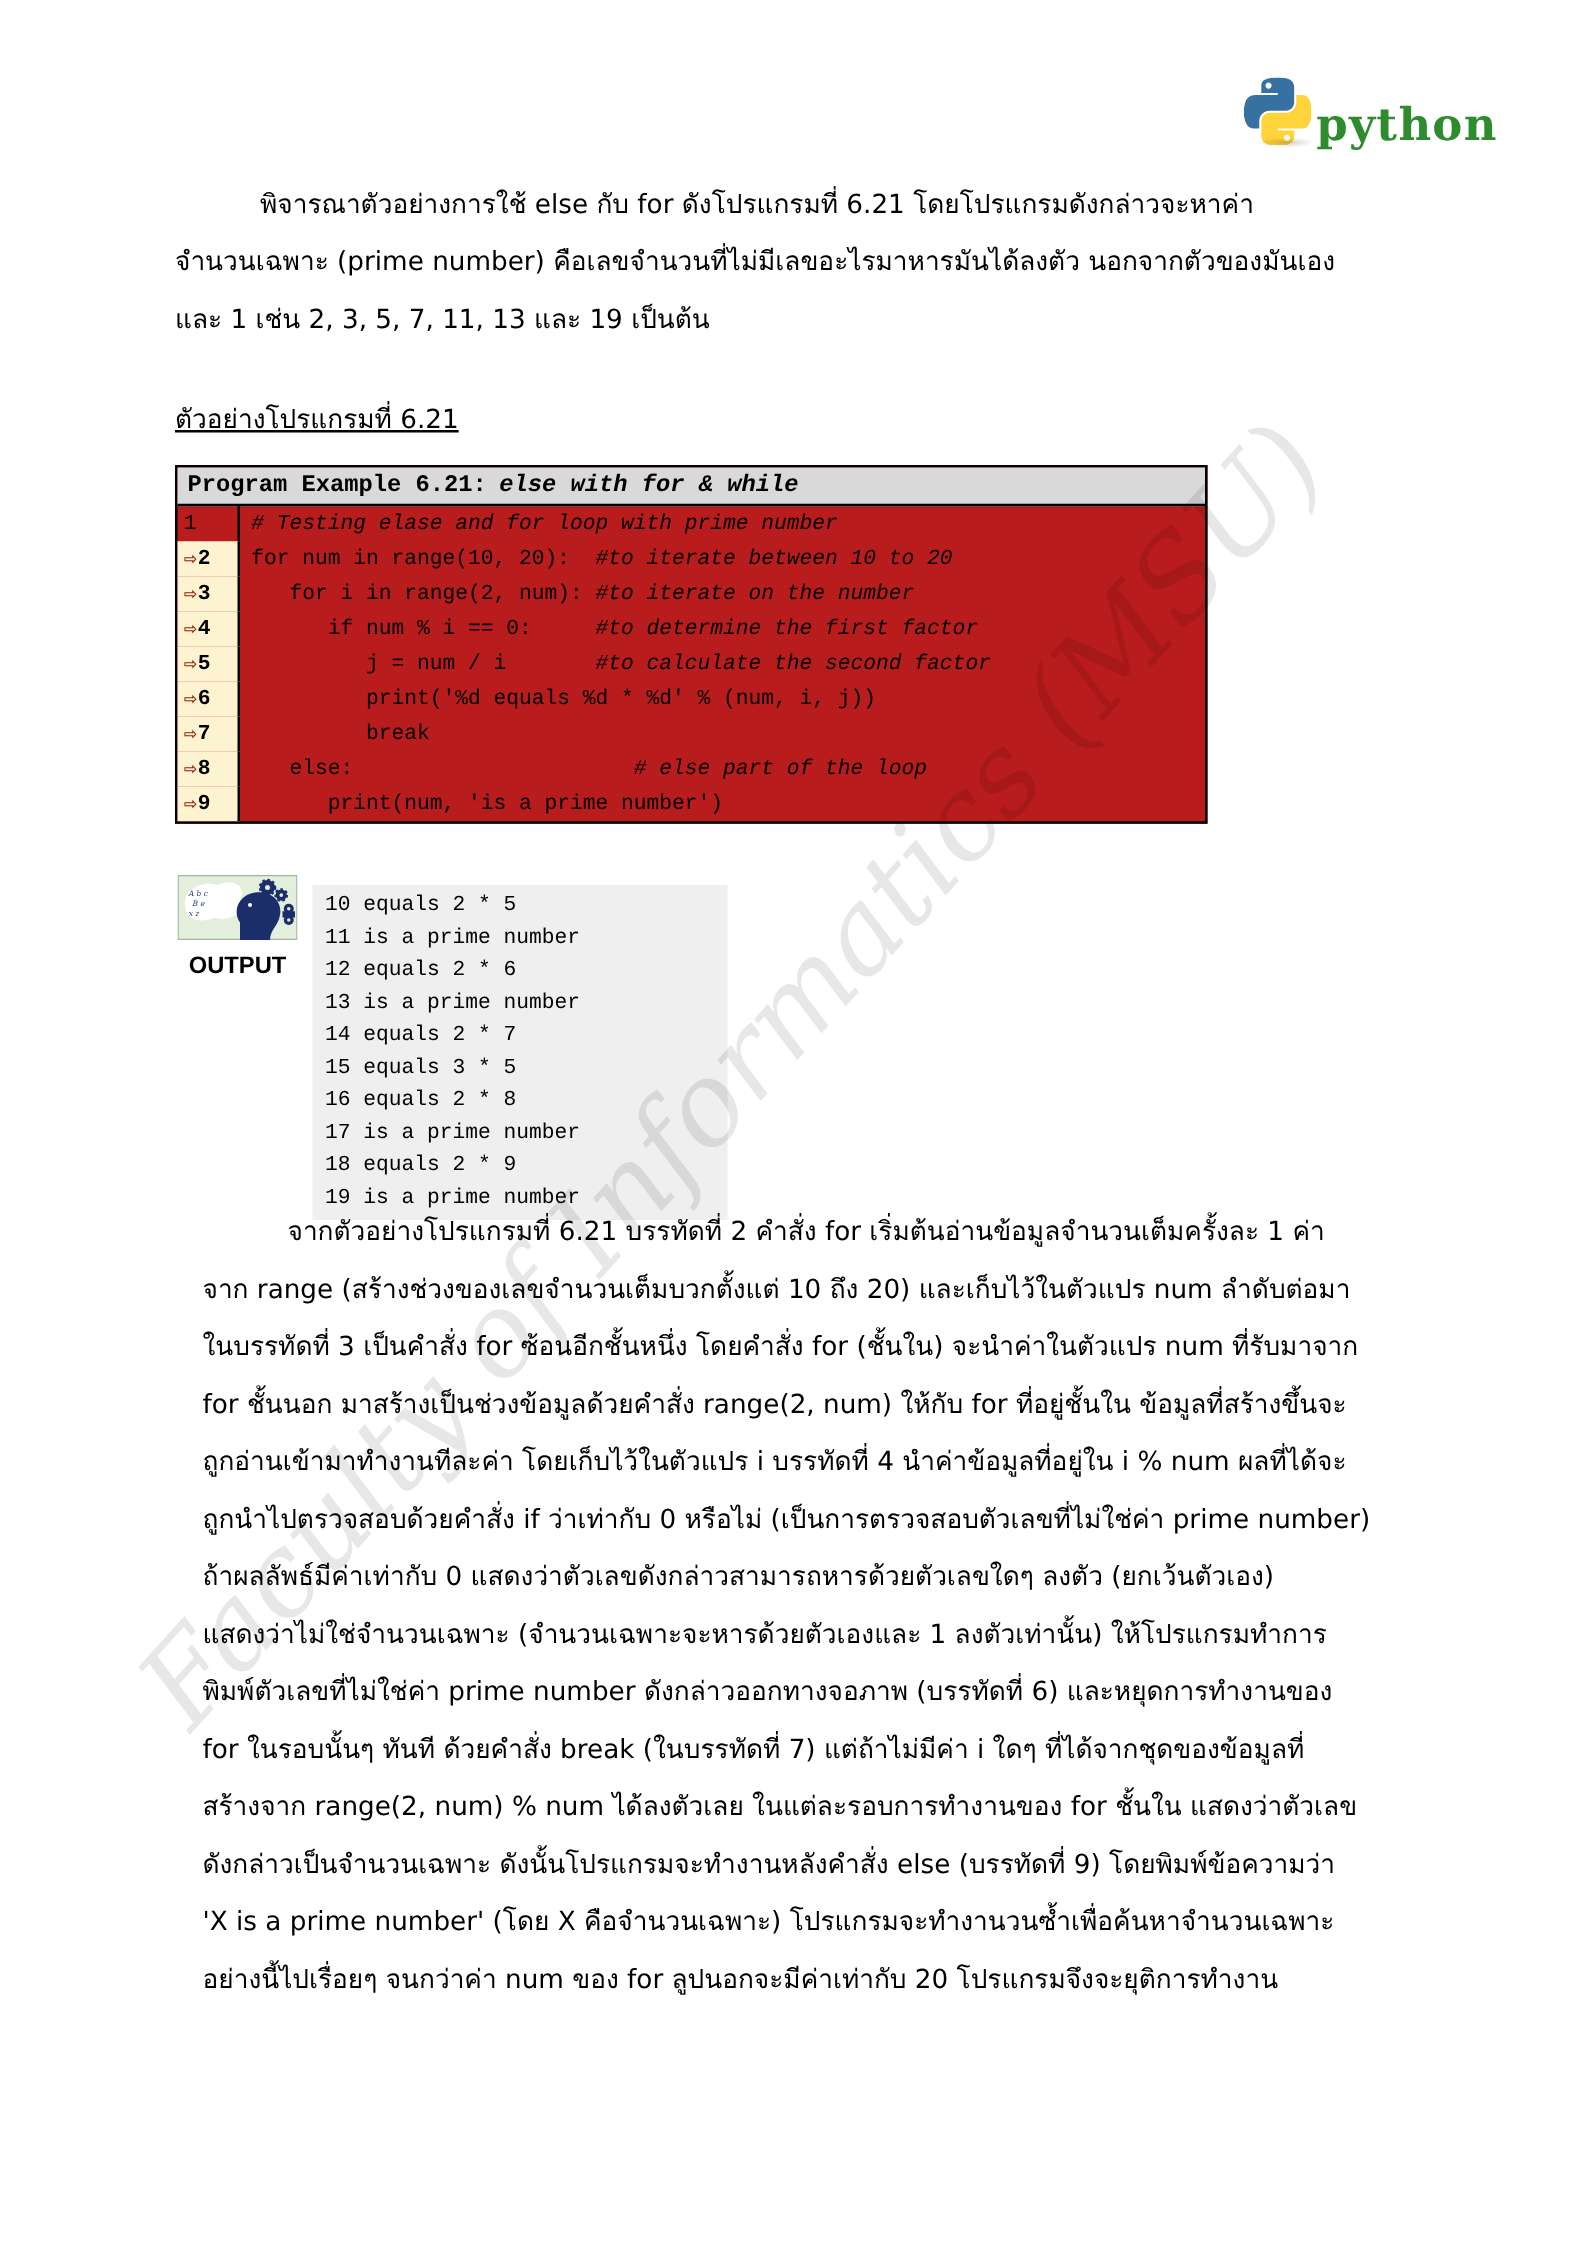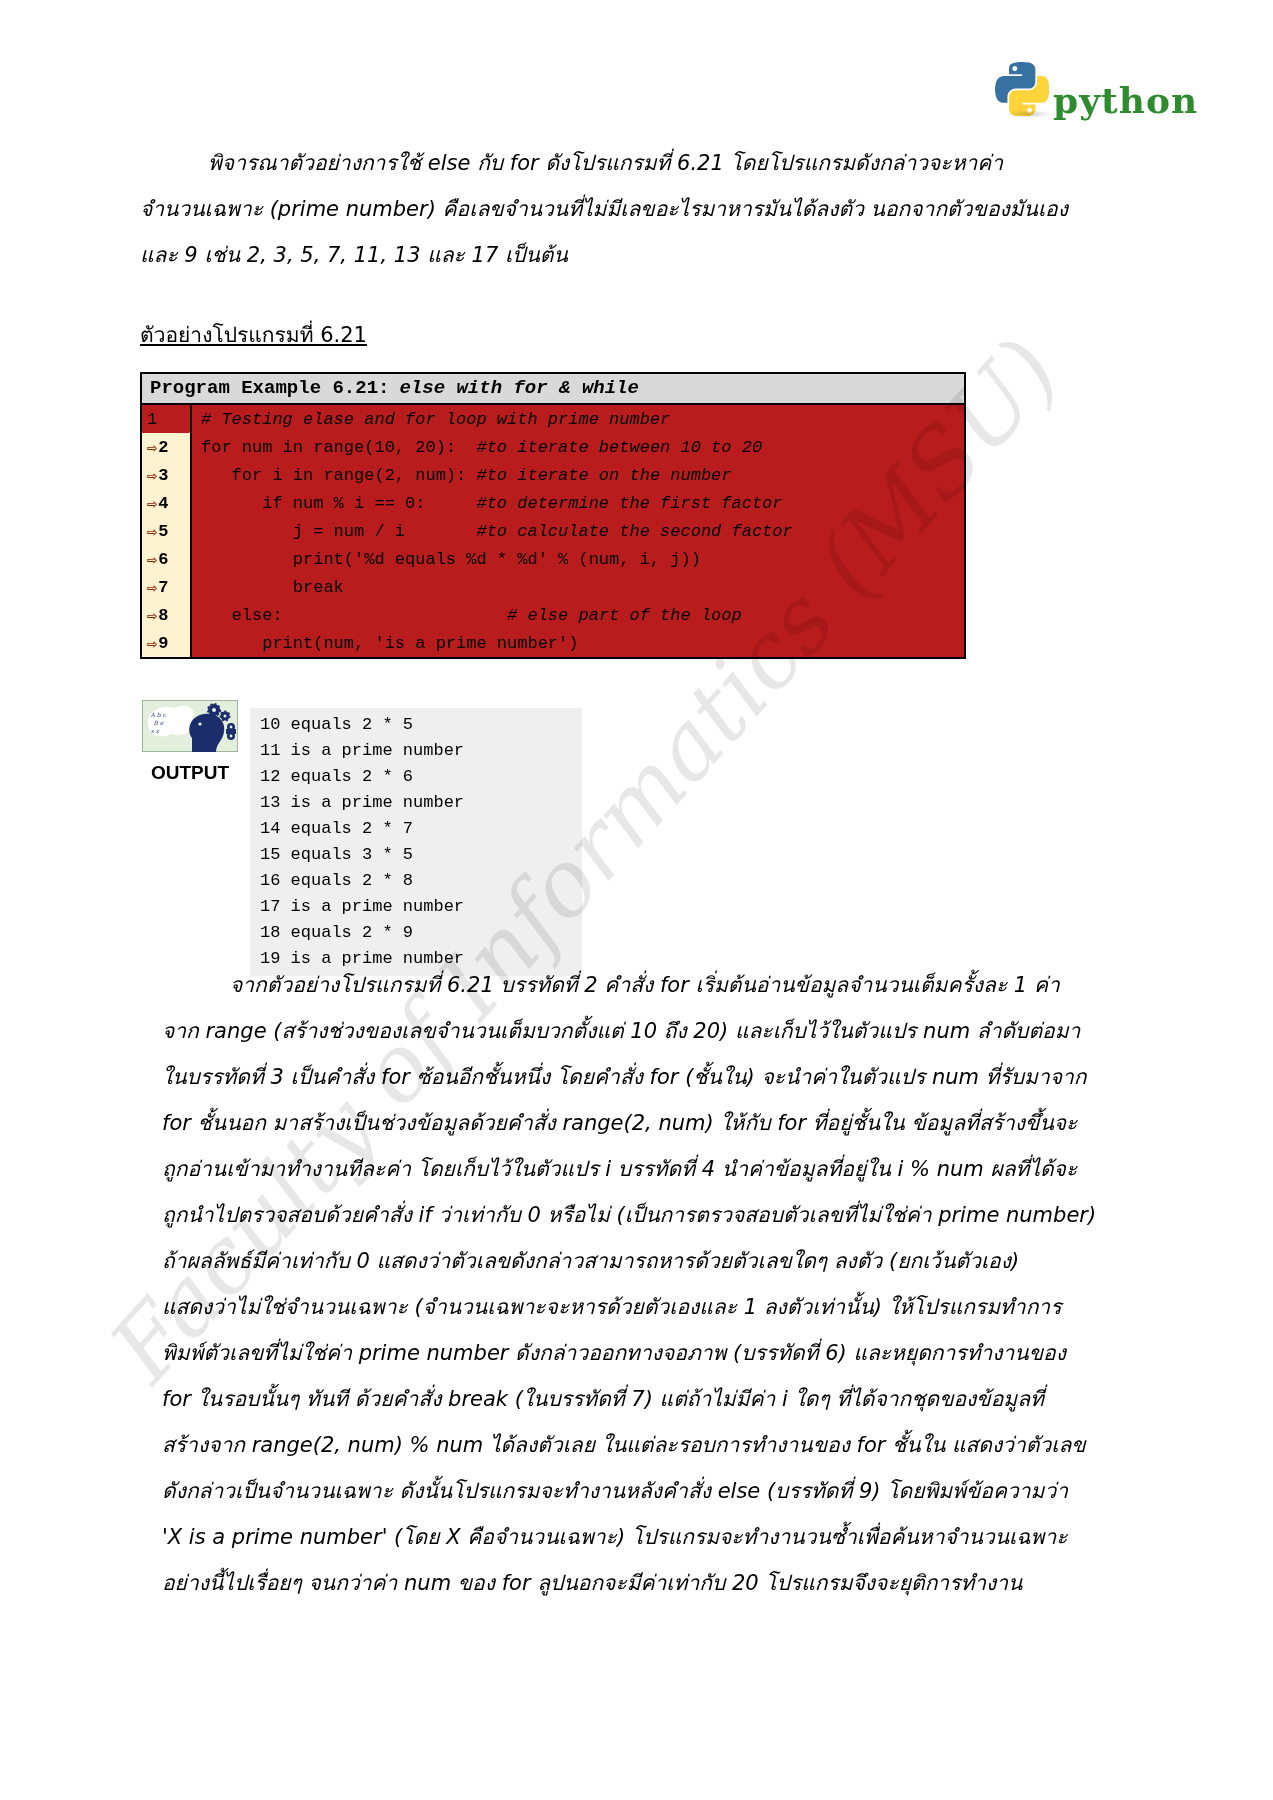--- a/index.html
+++ b/index.html
@@ -32,21 +32,21 @@
     font-family:"DejaVu Serif", serif;
     font-weight:bold;
     font-size:36px;
     color:#2e8b2e;
     margin-left:4px;
     letter-spacing:1px;
     margin-top:23px;
   }
   
   .intro{position:absolute;left:140px;top:140px;width:908px;font-size:21px;z-index:2;}
-  .tline{height:46px;line-height:46px;white-space:nowrap;font-style:italic;}
+  .tline{height:46px;line-height:46px;white-space:nowrap;}
   .tline.indent{text-indent:68px;}
   .example-heading{
     position:absolute;left:140px;top:318px;
     font-size:21px;text-decoration:underline;z-index:2;
   }
   
   .program{
     position:absolute;left:140px;top:372px;width:822px;
     border:2px solid #000;z-index:2;background:#b91c1c;
   }
@@ -108,21 +108,21 @@
     <svg width="54" height="54" viewBox="0 0 110 110">
       <path fill="#3771a1" d="M54.9 0c-4.6 0-9 .4-12.9 1.1-11.3 2-13.4 6.2-13.4 13.9v10.2h26.8v3.4H18.6c-7.8 0-14.6 4.7-16.7 13.6-2.5 10.2-2.6 16.6 0 27.2 1.9 7.9 6.5 13.6 14.2 13.6h9.2v-12.2c0-8.9 7.7-16.7 16.7-16.7h26.8c7.4 0 13.4-6.1 13.4-13.6V15c0-7.3-6.1-12.7-13.4-13.9C64.4.4 59.5 0 54.9 0zM40.4 8.1c2.8 0 5 2.3 5 5.1s-2.3 5.1-5 5.1c-2.8 0-5-2.3-5-5.1s2.2-5.1 5-5.1z"></path>
       <path fill="#ffd43b" d="M85.6 28.7v11.9c0 9.2-7.8 17-16.7 17H42.1c-7.3 0-13.4 6.3-13.4 13.6v25.5c0 7.3 6.3 11.5 13.4 13.6 8.5 2.5 16.6 2.9 26.8 0 6.8-2 13.4-5.9 13.4-13.6V86.5H55.5v-3.4h40.2c7.8 0 10.7-5.4 13.4-13.6 2.8-8.4 2.7-16.5 0-27.2-1.9-7.7-5.6-13.6-13.4-13.6h-10.1zM70.5 93.3c2.8 0 5 2.3 5 5.1 0 2.8-2.3 5.1-5 5.1-2.8 0-5-2.3-5-5.1 0-2.9 2.2-5.1 5-5.1z"></path>
     </svg>
     <span class="logo-text">python</span>
   </div>
 
   <div class="intro" id="intro">
       <div class="tline indent">พิจารณาตัวอย่างการใช้ else กับ for ดังโปรแกรมที่ 6.21 โดยโปรแกรมดังกล่าวจะหาค่า</div>
       <div class="tline">จำนวนเฉพาะ (prime number) คือเลขจำนวนที่ไม่มีเลขอะไรมาหารมันได้ลงตัว นอกจากตัวของมันเอง</div>
-      <div class="tline">และ 9 เช่น 2, 3, 5, 7, 11, 13 และ 17 เป็นต้น</div>
+      <div class="tline">และ 1 เช่น 2, 3, 5, 7, 11, 13 และ 19 เป็นต้น</div>
     </div>
 
   <div class="example-heading">ตัวอย่างโปรแกรมที่ 6.21</div>
 
   <div class="program">
     <div class="prog-header"><span>Program Example 6.21:</span><span class="ital">else with for &amp; while</span></div>
     <div id="prog-rows">
         <div class="prow">
           <div class="pnum">
             <span>1</span>

